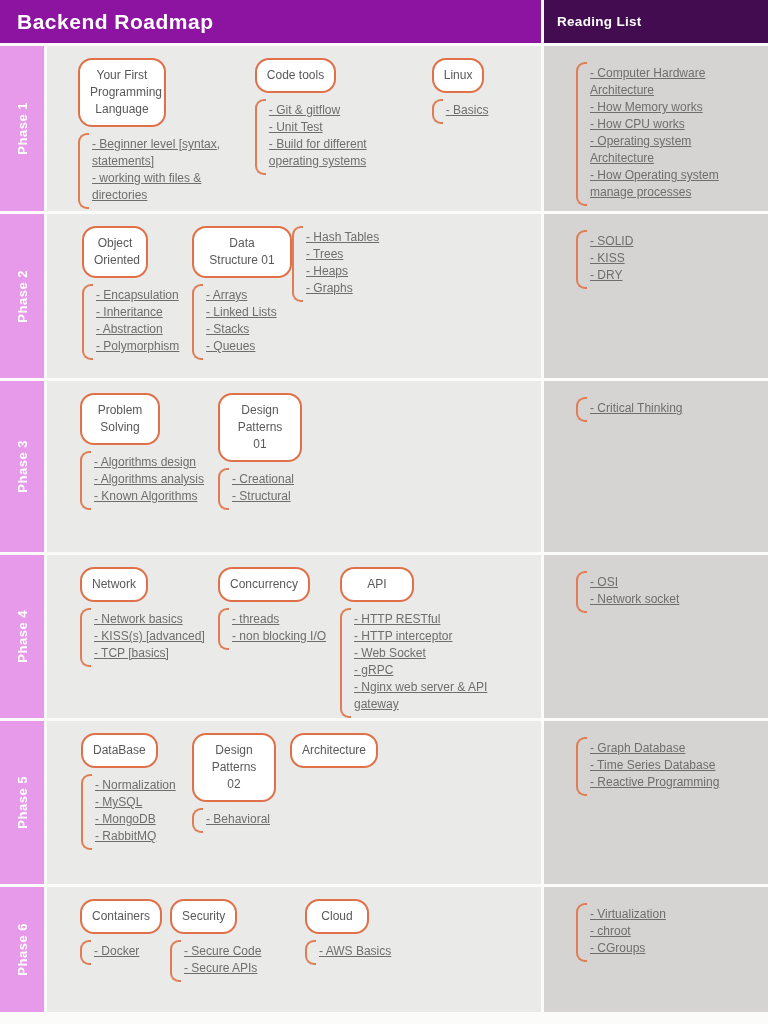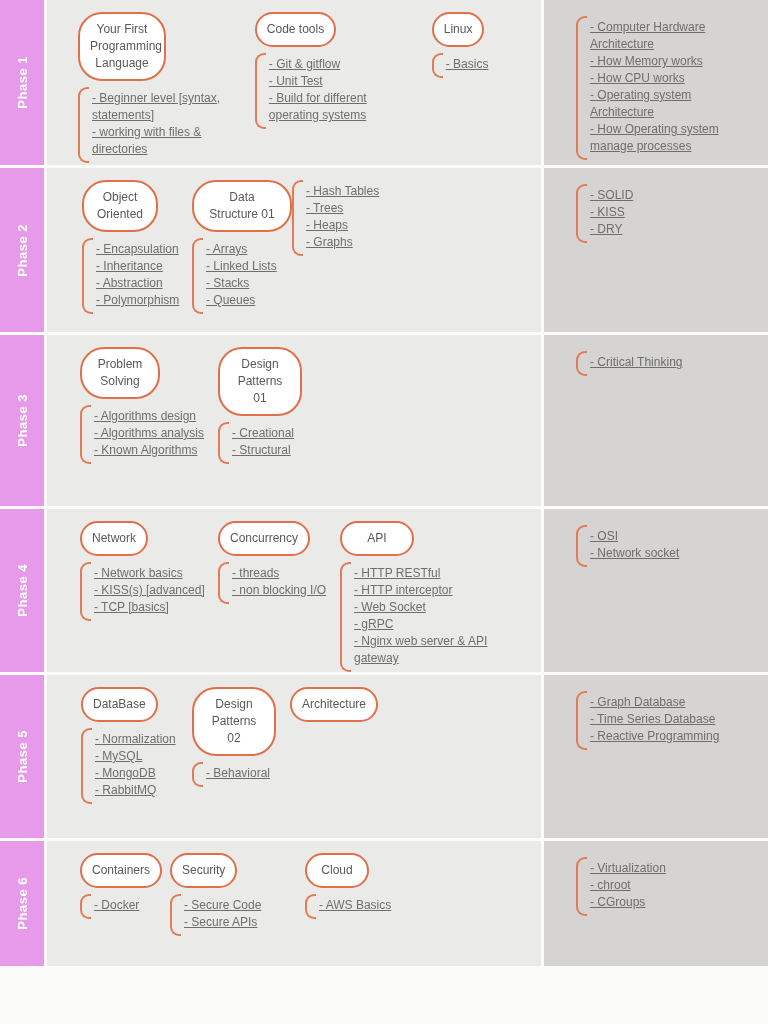--- a/index.html
+++ b/index.html
@@ -18,34 +18,38 @@
   .row { display:flex; gap:3px; flex:0 0 auto; }
   .phase-cell { width:44px; background:#e69ae9; display:flex; align-items:center; justify-content:center; }
   .phase-cell span { writing-mode:vertical-rl; transform:rotate(180deg); color:#ffffff;
                      font-weight:bold; font-size:13px; letter-spacing:.5px; white-space:nowrap; }
   .main-cell { width:494px; background:#eaeae8; padding-top:12px; display:flex; align-items:flex-start; }
   .reading-cell { flex:1; background:#d5d4d2; padding:16px 0 0 32px; }
   .reading-cell .items { width:172px; }
 
   .col { display:flex; flex-direction:column; align-items:flex-start; }
 
-  .topic-box { display:inline-block; background:#ffffff; border:2px solid #df7049; border-radius:24px;
+  .topic-box { display:inline-block; background:#ffffff; border:2px solid #df7049; border-radius:14px;
                padding:7px 10px; color:#595959; font-size:12px; line-height:17px; text-align:center;
                margin-bottom:6px; }
 
   .items { position:relative; padding:3px 0 3px 14px; font-size:12px; line-height:17px;
            color:#6e6e6e; white-space:pre-line; width:100%;text-decoration:underline; }
   .items::before { content:""; position:absolute; left:0; top:0; bottom:-2px; width:9px;
                    border:2px solid #e07d54; border-right:none; border-radius:9px 0 0 9px; }
 </style>
 </head>
 <body>
 
 <div class="page">
 
+  <div class="hdr">
+    <div class="hdr-left">Backend Roadmap</div>
+    <div class="hdr-right">Reading List</div>
+  </div>
 
   <div class="row" style="height:165px">
     <div class="phase-cell">
       <span>Phase 1</span>
     </div>
     <div class="main-cell">
       <div class="col" style="margin-left:31px;width:170px">
         <div class="topic-box" style="width:88px">
           <span>Your First Programming Language</span>
         </div>
@@ -75,21 +79,21 @@
 - How Operating system manage processes</div>
     </div>
   </div>
 
   <div class="row" style="height:164px">
     <div class="phase-cell">
       <span>Phase 2</span>
     </div>
     <div class="main-cell">
       <div class="col" style="margin-left:35px;width:100px">
-        <div class="topic-box" style="width:76px">
+        <div class="topic-box" style="width:66px">
           <span>Object Oriented</span>
         </div>
         <div class="items">- Encapsulation
 - Inheritance
 - Abstraction
 - Polymorphism</div>
       </div>
       <div class="col" style="margin-left:10px;width:90px">
         <div class="topic-box" style="width:100px">
           <span>Data Structure 01</span>

